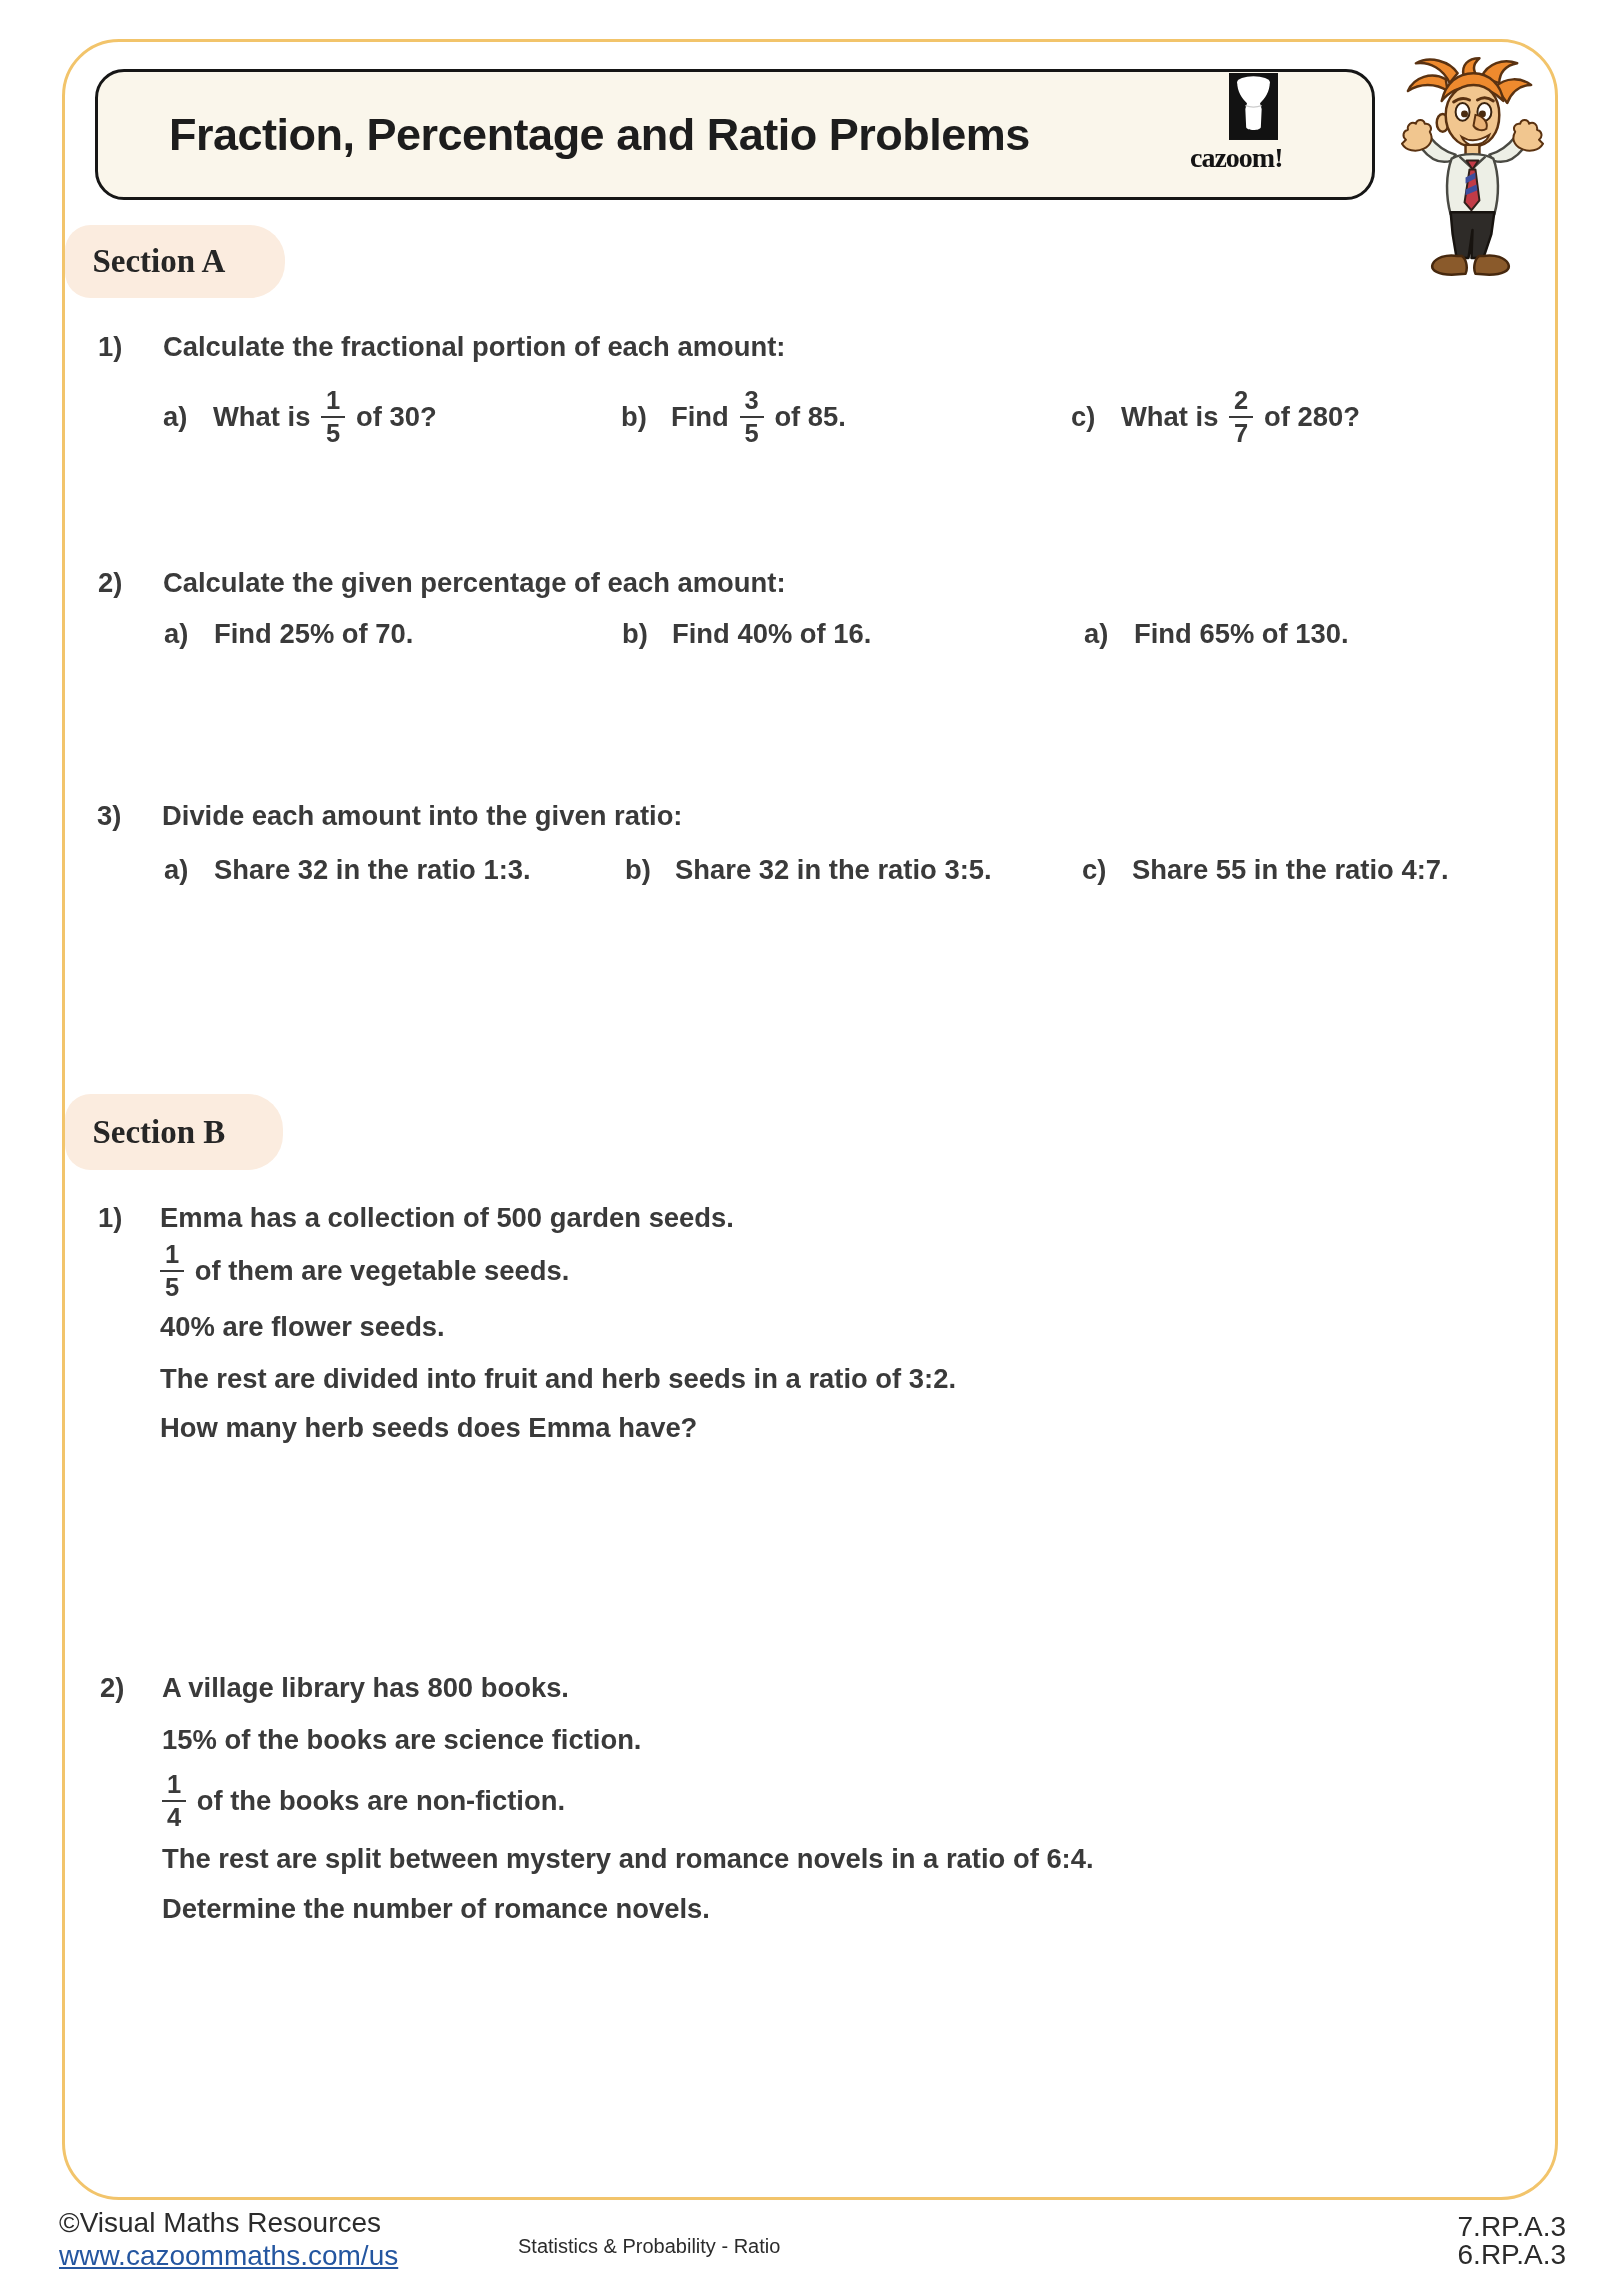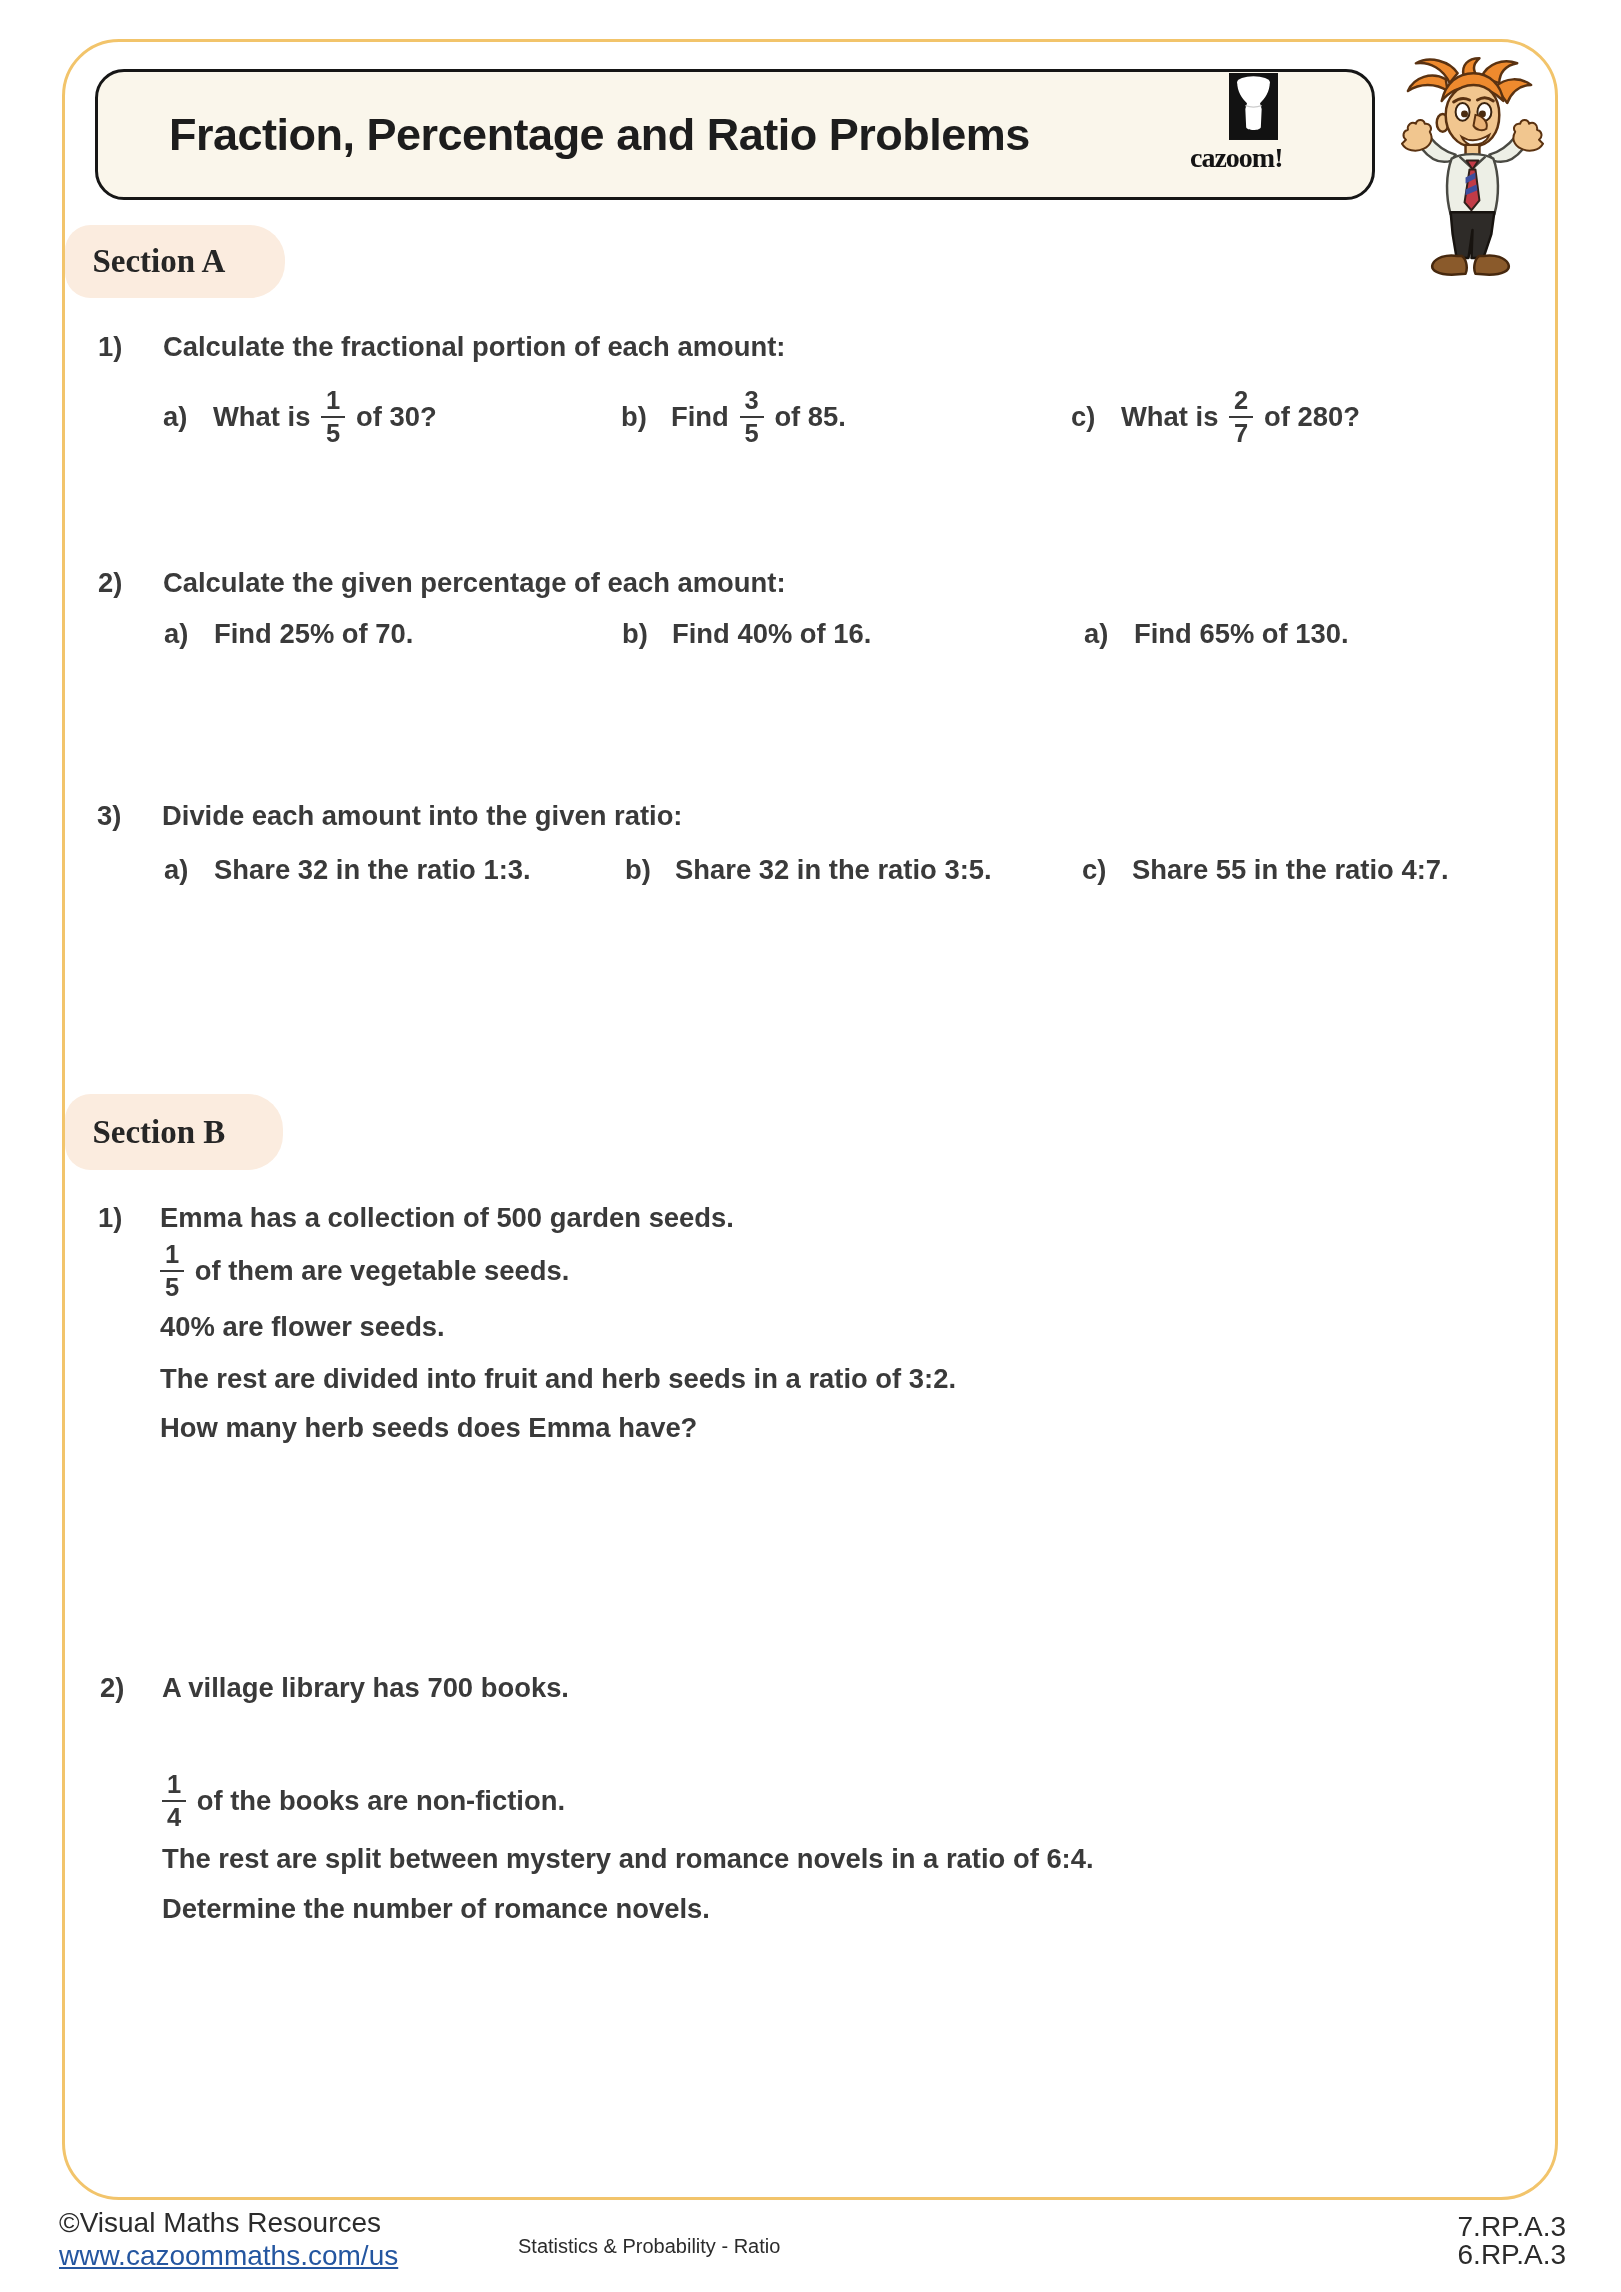--- a/index.html
+++ b/index.html
@@ -229,21 +229,24 @@
   </div>
   <div class="line" style="left:160px; top:1363px;">
     <span>The rest are divided into fruit and herb seeds in a ratio of 3:2.</span>
   </div>
   <div class="line" style="left:160px; top:1412px;">
     <span>How many herb seeds does Emma have?</span>
   </div>
 
   <div class="line" style="left:100px; top:1672px;">
     <span class="qnum3">2)</span>
-    <span>A village library has 700 books.</span>
+    <span>A village library has 800 books.</span>
+  </div>
+  <div class="line" style="left:162px; top:1724px;">
+    <span>15% of the books are science fiction.</span>
   </div>
   <div class="line fline" style="left:162px; top:1769px;">
     <span class="frac frac-first">
       <span class="fnum">1</span>
       <span class="fden">4</span>
     </span>
     <span>of the books are non-fiction.</span>
   </div>
   <div class="line" style="left:162px; top:1843px;">
     <span>The rest are split between mystery and romance novels in a ratio of 6:4.</span>

